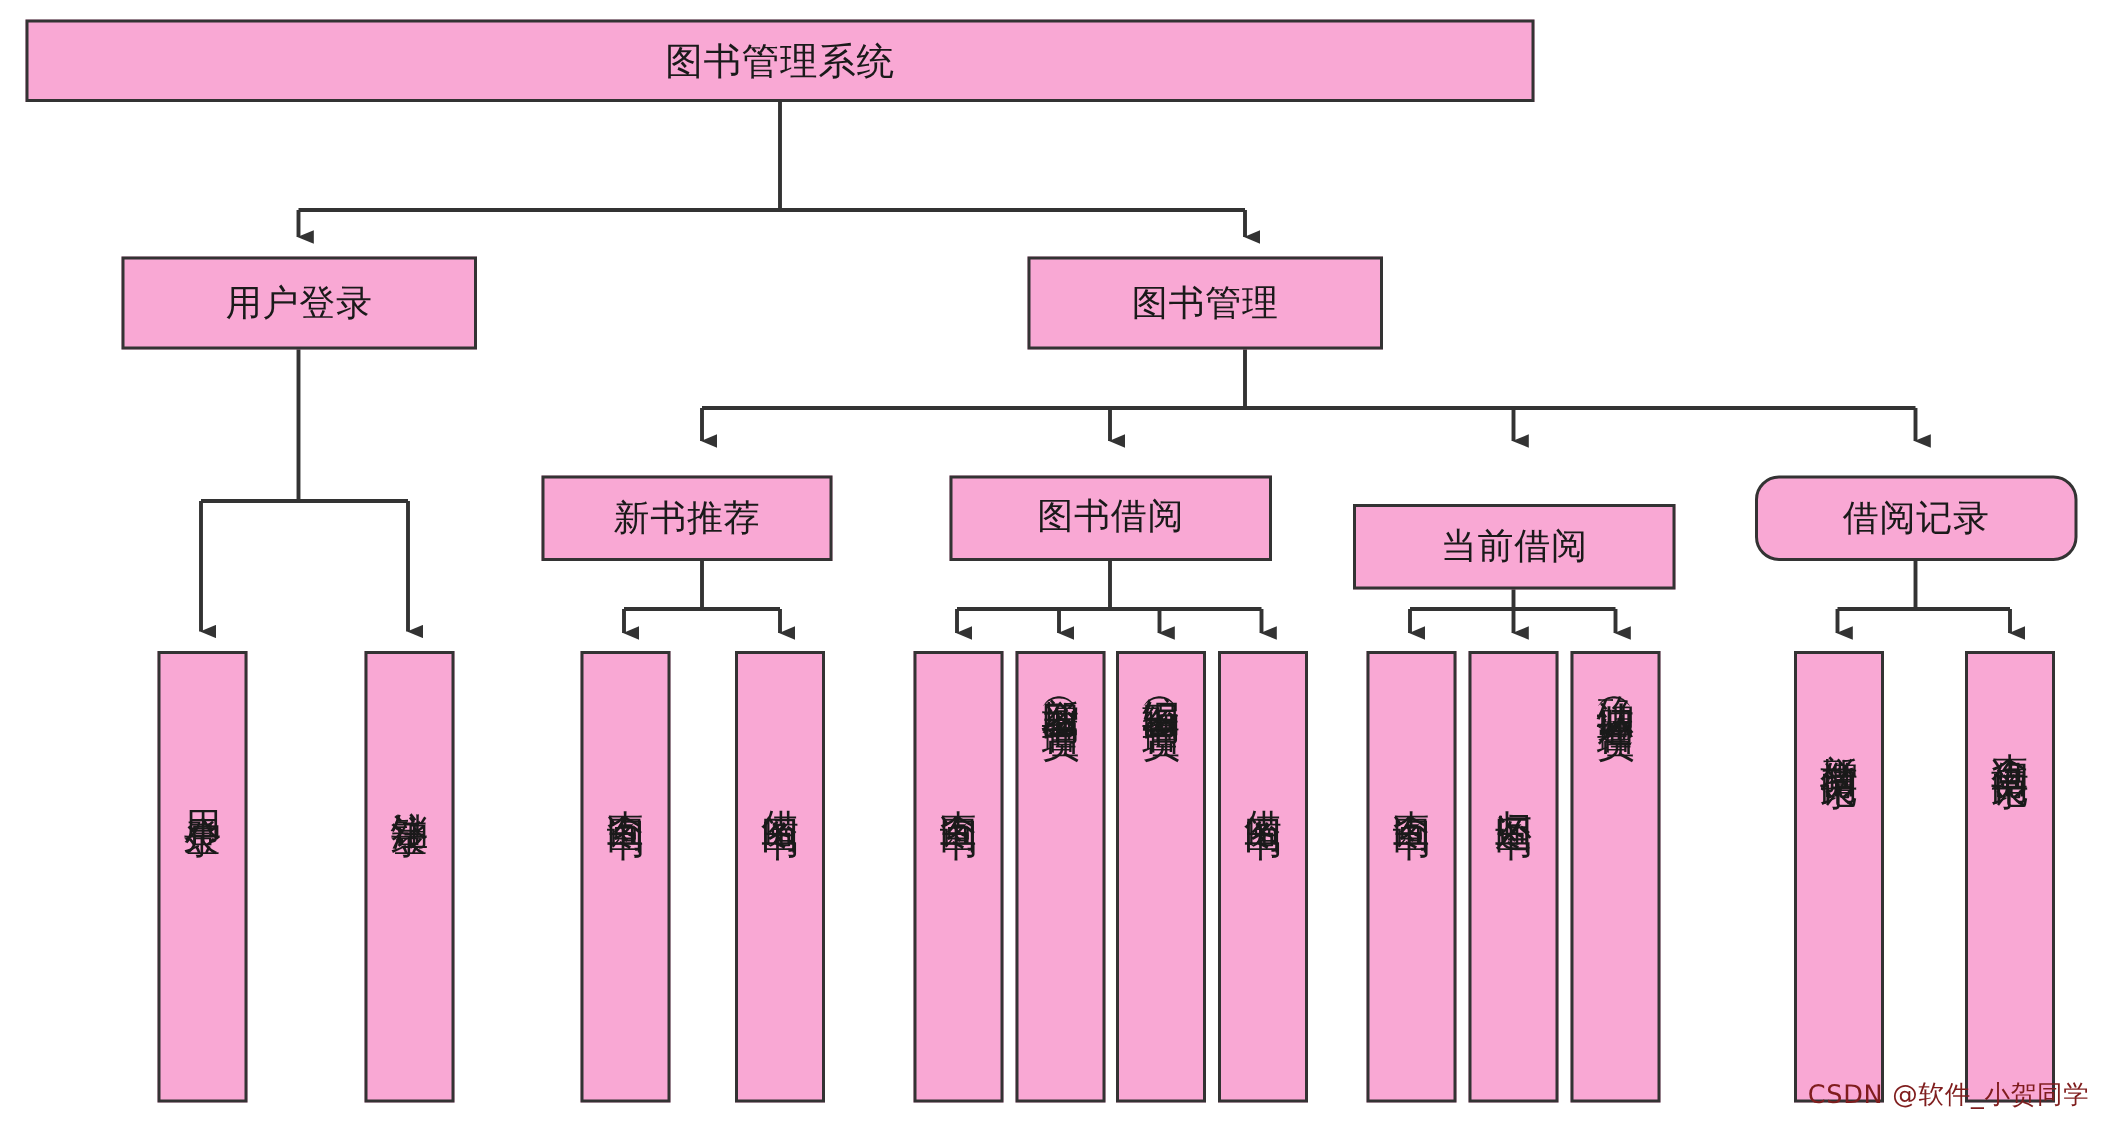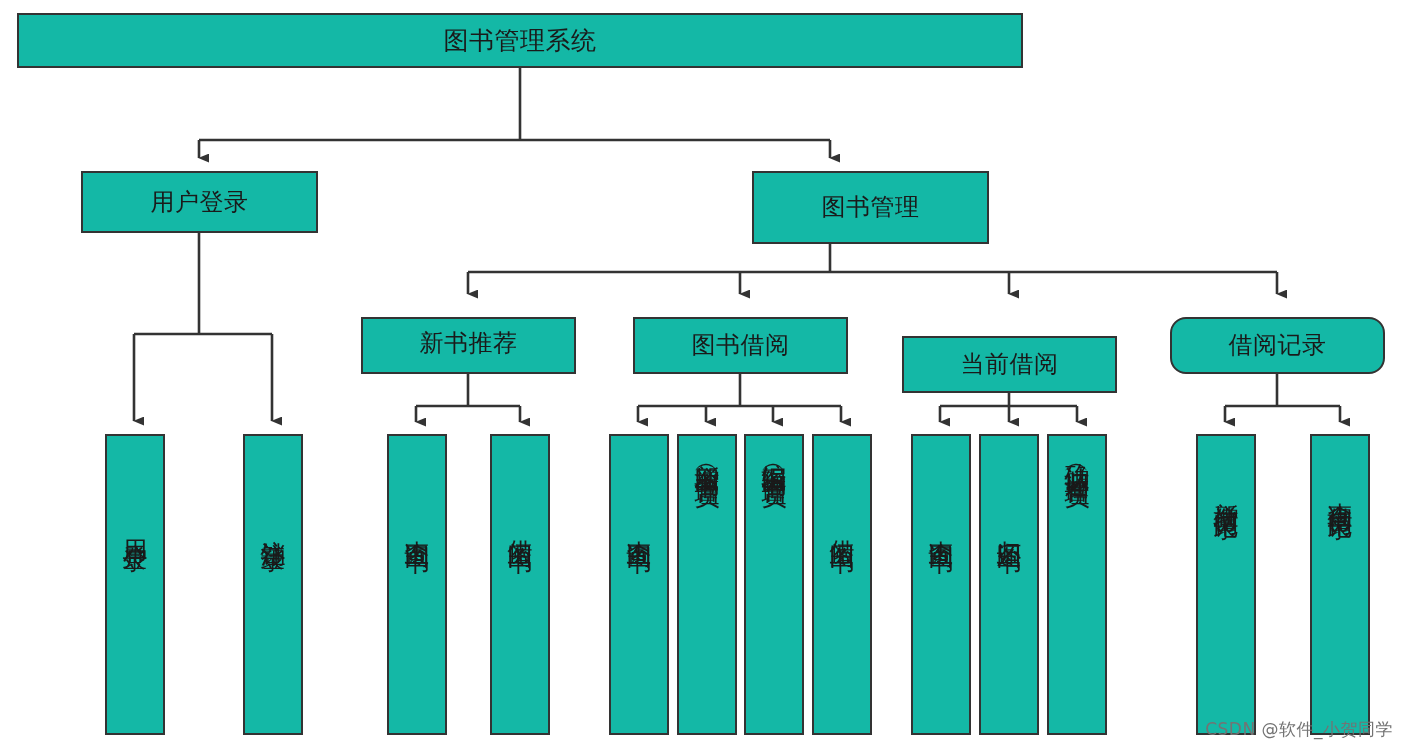--- a/index.html
+++ b/index.html
@@ -22,21 +22,21 @@
     position: absolute;
     left: 0;
     top: 0;
     width: 1405px;
     height: 747px;
     pointer-events: none;
   }
   .node {
     position: absolute;
     box-sizing: border-box;
-    background: #14b8a6;
+    background: #f9a8d4;
     border: 2px solid #333333;
     display: flex;
     align-items: center;
     justify-content: center;
   }
   .node-label {
     color: #1a1a1a;
     letter-spacing: 0.5px;
     white-space: nowrap;
     line-height: 1.12;
@@ -68,21 +68,21 @@
   .node.vert.midlow .node-label {
     margin-top: 40px;
   }
   .node.vert.top .node-label {
     margin-top: 2px;
   }
   #watermark {
     position: absolute;
     right: 12px;
     bottom: 6px;
-    color: #737373;
+    color: #7f1d1d;
     font-size: 17px;
     letter-spacing: 0.5px;
     white-space: nowrap;
     user-select: none;
   }
 </style>
 </head>
 <body>
 
 <div id="diagram-root">
@@ -138,25 +138,25 @@
   </svg>
 
   <div class="node horiz root" style="left:17px; top:13px; width:1006px; height:55px;">
     <span class="node-label">图书管理系统</span>
   </div>
 
   <div class="node horiz" style="left:81px; top:171px; width:237px; height:62px;">
     <span class="node-label">用户登录</span>
   </div>
 
-  <div class="node horiz" style="left:752px; top:171px; width:237px; height:73px;">
+  <div class="node horiz" style="left:685px; top:171px; width:237px; height:62px;">
     <span class="node-label">图书管理</span>
   </div>
 
-  <div class="node horiz" style="left:361px; top:317px; width:215px; height:57px;font-family:Liberation Mono, monospace;">
+  <div class="node horiz" style="left:361px; top:317px; width:194px; height:57px;">
     <span class="node-label">新书推荐</span>
   </div>
 
   <div class="node horiz" style="left:633px; top:317px; width:215px; height:57px;font-family:Liberation Serif, serif;">
     <span class="node-label">图书借阅</span>
   </div>
 
   <div class="node horiz" style="left:902px; top:336px; width:215px; height:57px;">
     <span class="node-label">当前借阅</span>
   </div>

